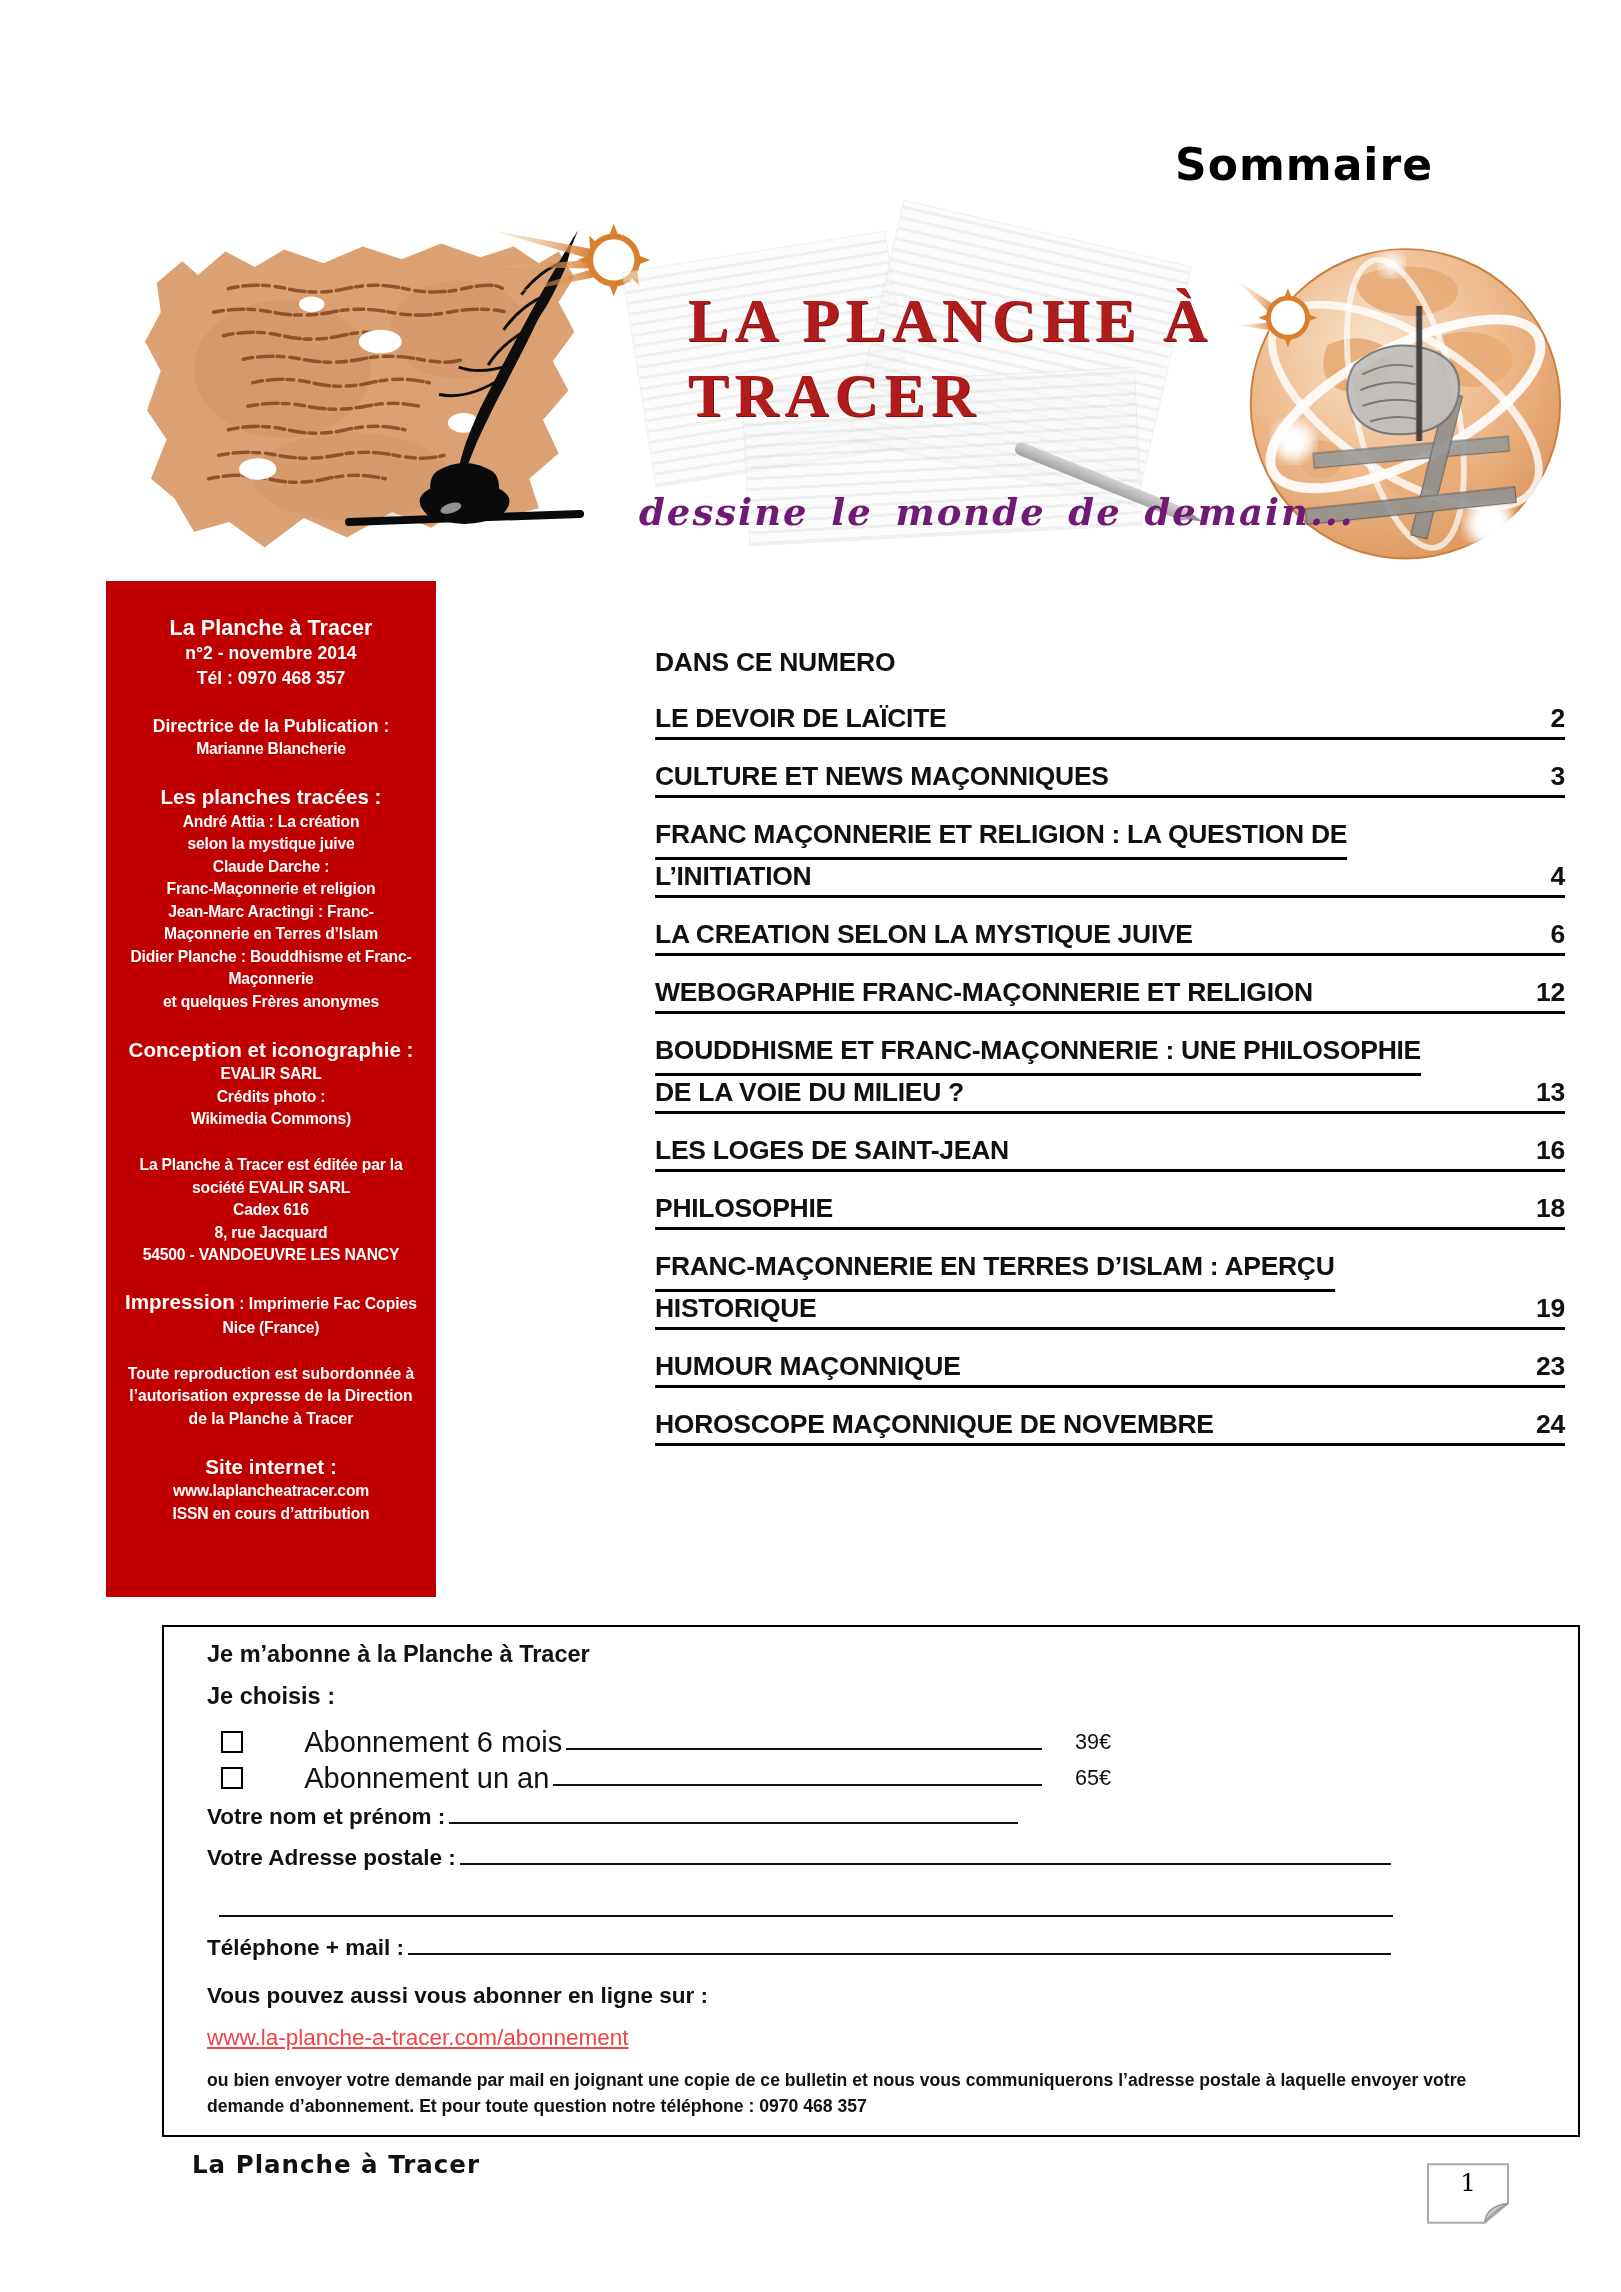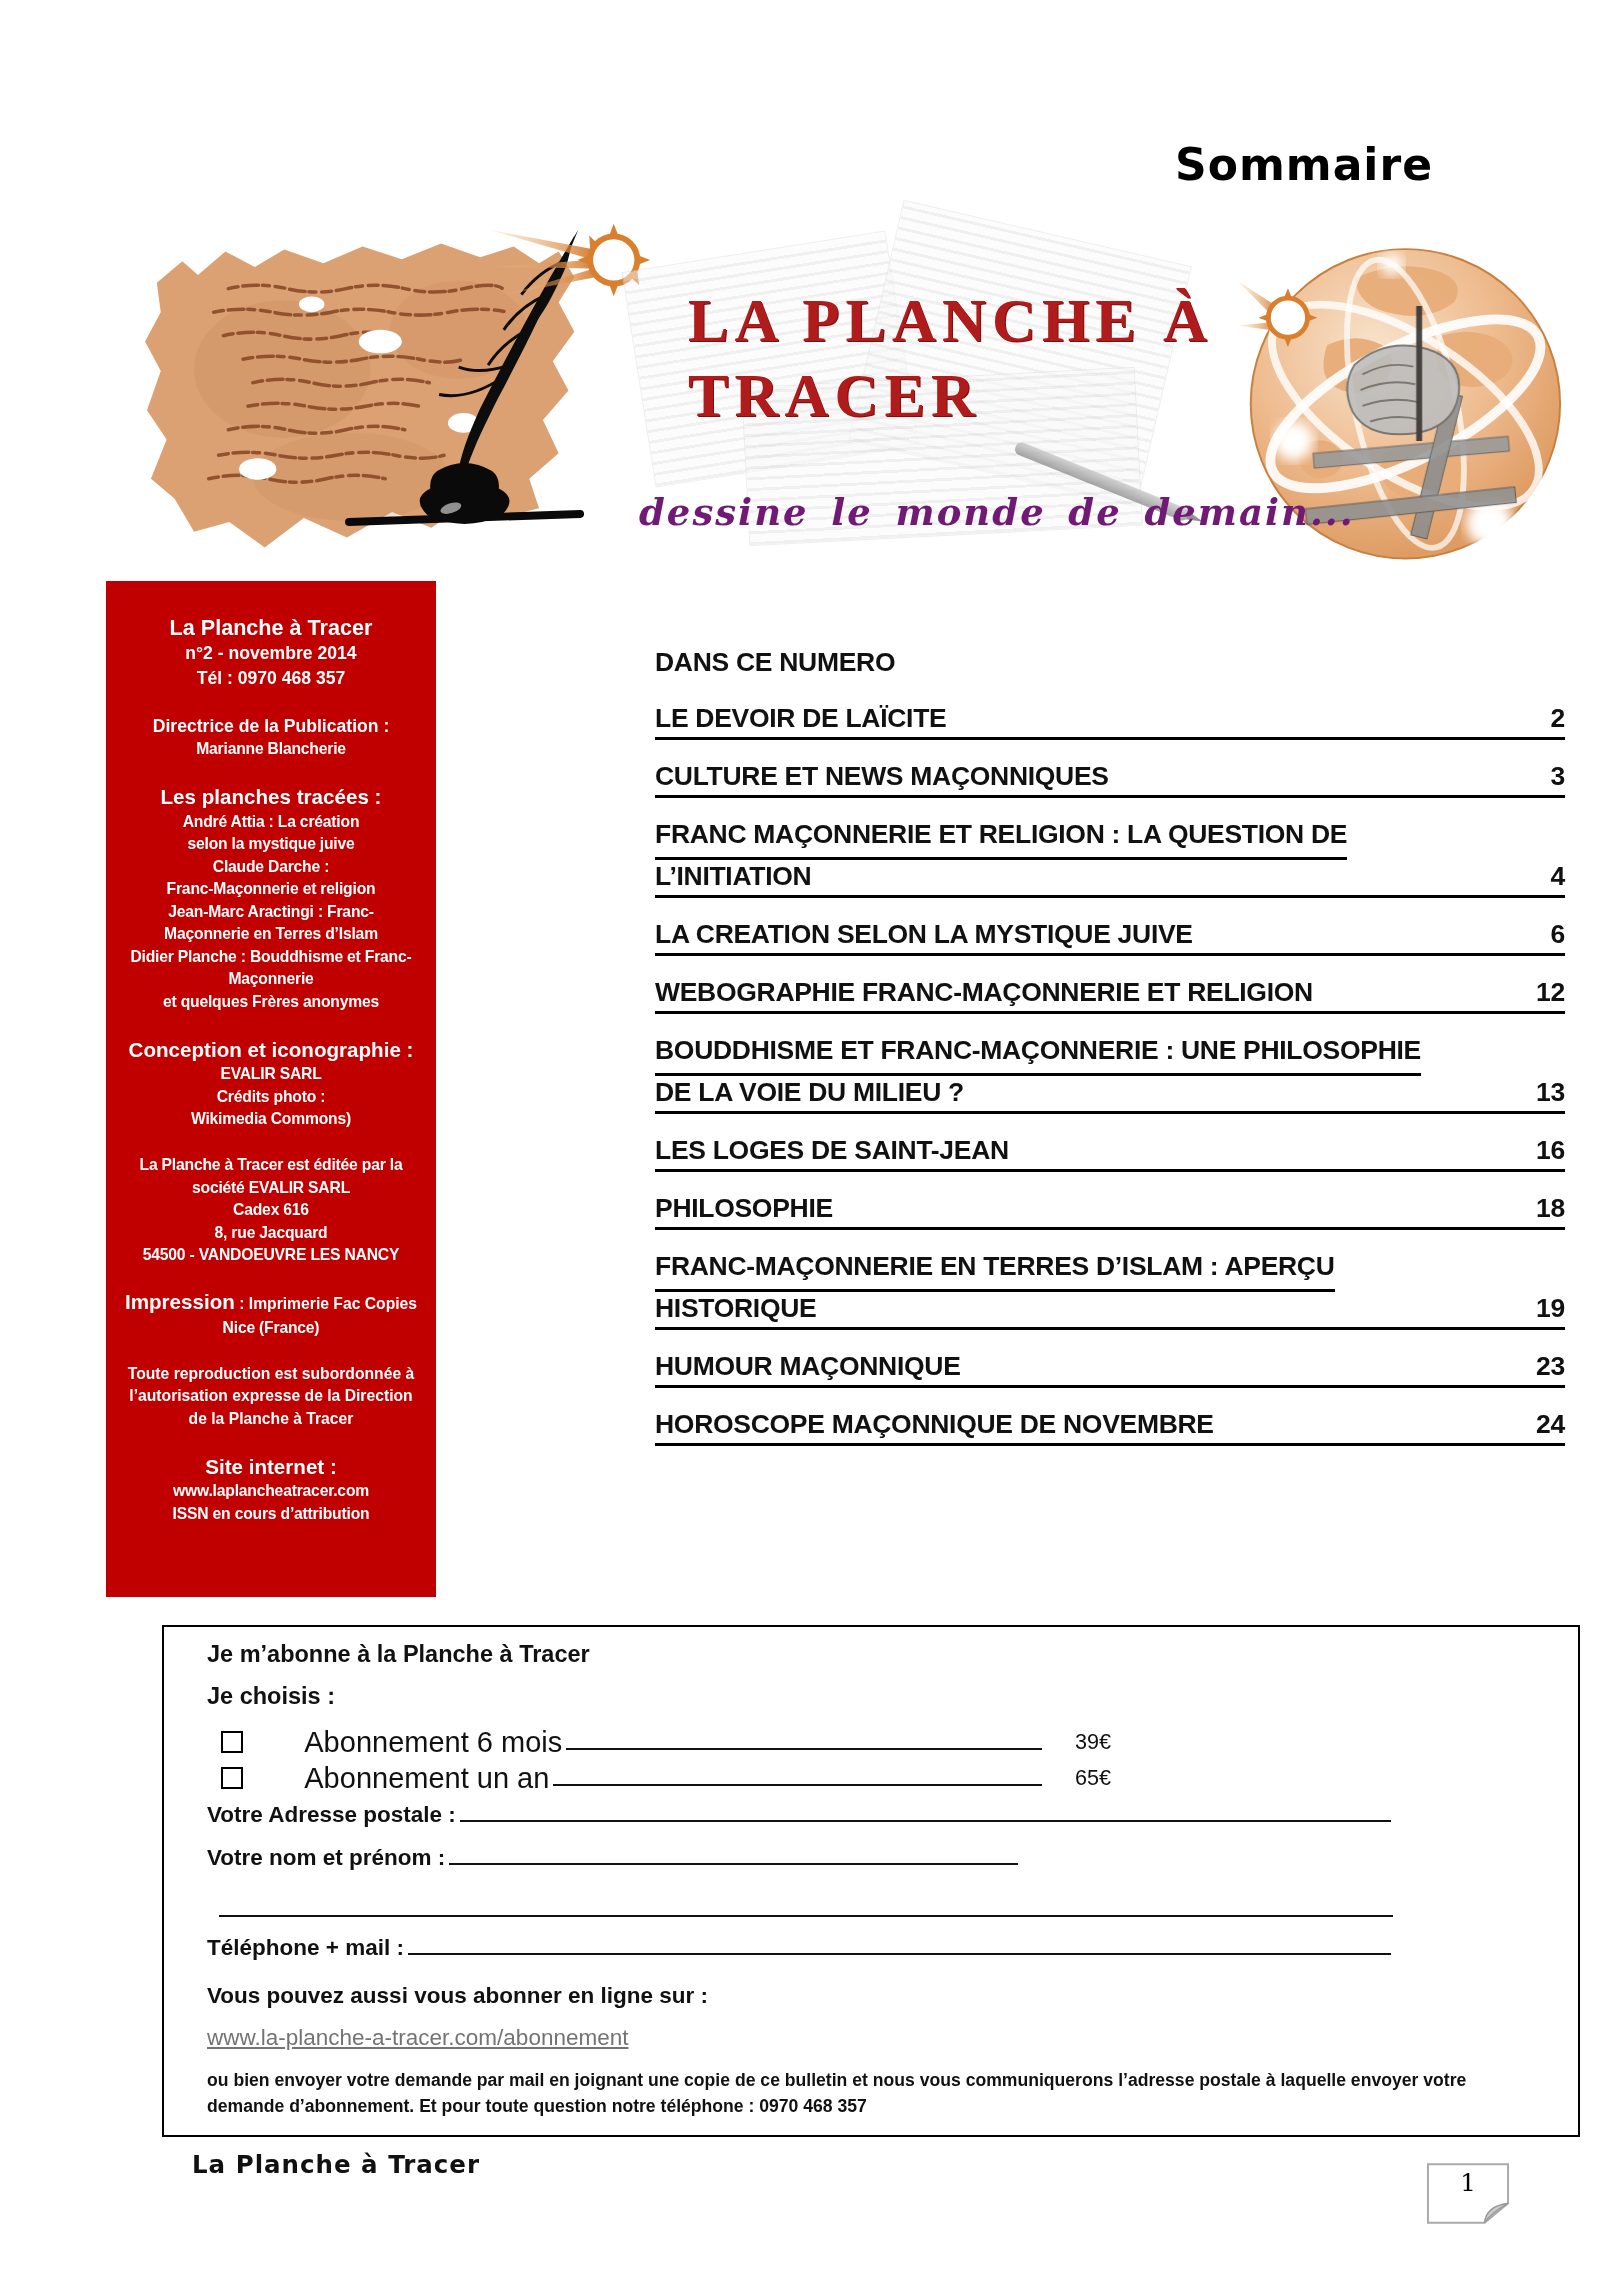--- a/index.html
+++ b/index.html
@@ -63,21 +63,21 @@
   .cb{width:18.6px;height:18.6px;border:2.9px solid #000;margin-left:13.7px;margin-right:61px;flex:none;}
   .choice-label{font-size:29px;white-space:nowrap;}
   .fill{flex:1;border-bottom:2px solid #111;height:13.7px;margin:0 3.9px;}
   .price{width:65px;text-align:right;font-size:21.6px;}
   .lab-row{display:flex;align-items:baseline;font-weight:bold;font-size:22.5px;}
   .name-row{width:815px;margin-top:7.8px;height:35px;}
   .addr-row{width:1188px;margin-top:5.9px;height:35px;}
   .addr2{width:1174px;margin-left:11.8px;margin-top:23.5px;border-bottom:2px solid #111;height:11.8px;}
   .phone-row{width:1188px;margin-top:17.6px;height:35px;}
   .online{font-weight:bold;font-size:22.5px;margin-top:13.7px;}
-  .weblink{display:inline-block;margin-top:15.7px;font-size:22.5px;color:#737373;text-decoration:underline;}
+  .weblink{display:inline-block;margin-top:15.7px;font-size:22.5px;color:#ef4444;text-decoration:underline;}
   .mail-note{margin-top:15.7px;font-weight:bold;font-size:17.6px;line-height:26.5px;white-space:nowrap;}
   .contact-row{display:flex;align-items:center;margin-top:11.8px;}
   .env{font-size:24.5px;color:#444;margin-left:9.8px;}
 
   
   .footer-brand{position:absolute;left:192px;top:2150px;font-family:"DejaVu Sans",sans-serif;
                 font-weight:bold;font-size:24.5px;letter-spacing:1px;}
   .page-marker{position:absolute;left:1426px;top:2162px;width:84px;height:63px;}
   .page-marker .num{position:absolute;left:0;top:5.9px;width:84px;text-align:center;
                 font-family:"DejaVu Serif",serif;font-size:24.5px;color:#000;}
@@ -346,26 +346,26 @@
           <span class="price">39€</span>
         </div>
         <div class="choice-row">
           <span class="cb"></span>
           <span class="choice-label">Abonnement un an</span>
           <span class="fill"></span>
           <span class="price">65€</span>
         </div>
       </div>
 
+    <div class="lab-row name-row">
+      <span>Votre nom et prénom :</span>
+      <span class="fill"></span>
+    </div>
     <div class="lab-row addr-row">
       <span>Votre Adresse postale :</span>
-      <span class="fill"></span>
-    </div>
-    <div class="lab-row name-row">
-      <span>Votre nom et prénom :</span>
       <span class="fill"></span>
     </div>
     <div class="addr2"></div>
     <div class="lab-row phone-row">
       <span>Téléphone + mail :</span>
       <span class="fill"></span>
     </div>
 
     <div class="online">Vous pouvez aussi vous abonner en ligne sur :</div>
     <a class="weblink" href="#">www.la-planche-a-tracer.com/abonnement</a>

